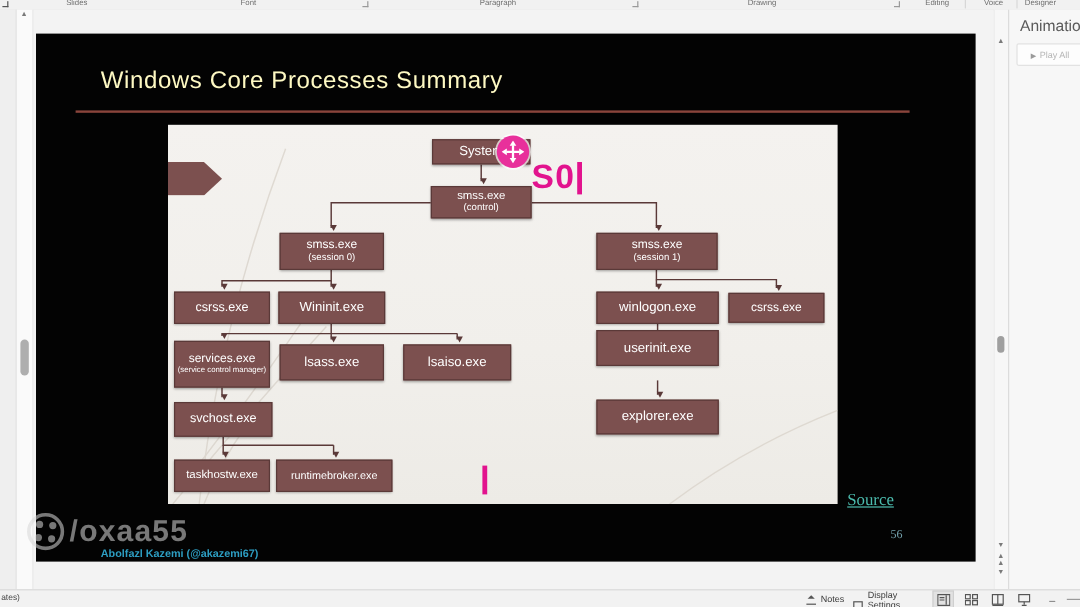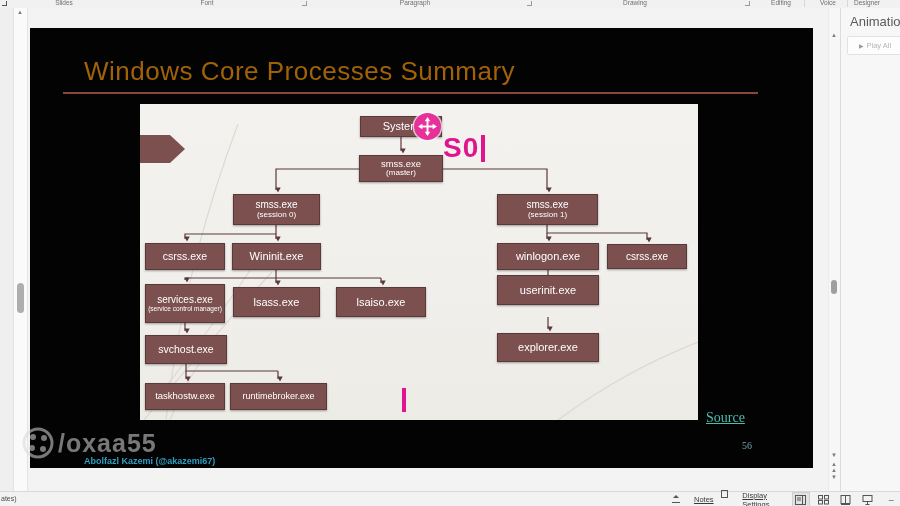--- a/index.html
+++ b/index.html
@@ -14,21 +14,21 @@
   .launcher{position:absolute;top:1px;width:4px;height:4px;border-right:1px solid #9a9a9a;border-bottom:1px solid #9a9a9a;}
   .rib-sep{position:absolute;top:0;width:1px;height:7px;background:#d7d7d7;}
   
   .left-rail{position:absolute;left:0;top:8px;width:13px;height:483px;background:#efefef;border-right:1px solid #e2e2e2;}
   .left-scroll-lane{position:absolute;left:14px;top:8px;width:13px;height:483px;background:#fafafa;border-right:1px solid #e4e4e4;}
   .tiny-arrow{position:absolute;font-size:6px;color:#7a7a7a;line-height:6px;}
   .left-thumb{position:absolute;left:17px;top:283px;width:7px;height:30px;background:#aeaeae;border-radius:4px;}
   
   .canvas{position:absolute;left:28px;top:8px;width:800px;height:483px;background:#f3f3f3;}
   .slide{position:absolute;left:2px;top:20px;width:783px;height:440px;background:#030303;}
-  .slide-title{position:absolute;left:54px;top:28px;font-size:26px;letter-spacing:.5px;color:#a16207;white-space:nowrap;}
+  .slide-title{position:absolute;left:54px;top:28px;font-size:20px;letter-spacing:.5px;color:#fef9c3;white-space:nowrap;}
   .title-rule{position:absolute;left:33px;top:64px;width:695px;height:2px;background:#8a453c;}
   .src-link{position:absolute;left:676px;top:382px;font-family:"Liberation Serif",serif;font-size:14px;color:#4cbcae;text-decoration:underline;cursor:pointer;}
   .footer-author{position:absolute;left:54px;top:412px;font-size:9px;font-weight:bold;color:#2d9ec2;margin-top:16px;}
   .footer-num{position:absolute;left:712px;top:412px;font-family:"Liberation Serif",serif;font-size:10px;color:#74a2ad;}
   
   .diagram{position:absolute;left:110px;top:76px;width:558px;height:316px;background:linear-gradient(180deg,#f4f2ef 0%,#f1efeb 60%,#edebe6 100%);overflow:hidden;}
   .deco,.connectors{position:absolute;left:0;top:0;}
   .node{position:absolute;background:#7c504f;border:1px solid #5a3938;color:#ffffff;
         display:flex;flex-direction:column;align-items:center;justify-content:center;
         text-align:center;box-shadow:0 1px 2px rgba(0,0,0,.35);line-height:1.12;box-sizing:border-box;}
@@ -52,21 +52,21 @@
   .right-panel{position:absolute;left:840px;top:8px;width:60px;height:483px;background:#f7f7f7;border-left:1px solid #dcdcdc;}
   .panel-title{position:absolute;left:9px;top:6px;font-size:13px;color:#5a5a5a;white-space:nowrap;}
   .play-all-btn{position:absolute;left:6px;top:28px;width:54px;height:17px;background:#fdfdfd;border:1px solid #e2e2e2;border-radius:2px;
                 display:flex;align-items:center;justify-content:center;gap:3px;cursor:pointer;}
   .play-tri{font-size:6px;color:#9a9a9a;}
   .play-lbl{font-size:7.5px;color:#b5b5b5;white-space:nowrap;}
   
   .status-bar{position:absolute;left:0;top:491px;width:900px;height:15px;background:#f2f2f2;border-top:1px solid #d9d9d9;}
   .lang-partial{position:absolute;left:1px;top:3px;font-size:7px;color:#4a4a4a;}
   .sb-right{position:absolute;left:672px;top:0;height:15px;display:flex;align-items:center;gap:7px;}
-  .sb-item{display:flex;align-items:flex-start;gap:14px;font-size:7.5px;color:#3a3a3a;cursor:pointer;text-decoration:underline;}
+  .sb-item{display:flex;align-items:flex-end;gap:4px;font-size:7.5px;color:#3a3a3a;cursor:pointer;}
   .notes-icon{width:8px;height:7px;border-bottom:1px solid #555;position:relative;}
   .notes-icon:before{content:"";position:absolute;left:1px;top:0;border-left:3px solid transparent;border-right:3px solid transparent;border-bottom:3px solid #555;}
   .disp-icon{width:9px;height:6px;border:1px solid #555;position:relative;margin-top:-1px;}
   .disp-icon:after{content:"";position:absolute;left:2px;top:6px;width:4px;height:1px;background:#555;}
   .view-btns{display:flex;align-items:center;gap:6px;margin-left:8px;}
   .view-btn{width:16px;height:13px;display:flex;align-items:center;justify-content:center;cursor:pointer;}
   .view-btn.sel{background:#e2e2e2;border:1px solid #cfcfcf;}
   .zoom-minus{font-size:9px;color:#555;margin-left:6px;cursor:pointer;}
   .zoom-track{width:14px;height:1px;background:#9a9a9a;margin-left:3px;}
   svg{display:block;}
@@ -141,21 +141,21 @@
         </g>
       </svg>
 
       <div class="pentagon"></div>
 
       <div class="node" style="left:220px;top:12px;width:82px;height:21px;font-size:11px;">
         <span>System</span>
       </div>
       <div class="node" style="left:219px;top:51px;width:84px;height:27px;font-size:9.5px;">
         <span>smss.exe</span>
-        <span class="sub">(master)</span>
+        <span class="sub">(control)</span>
       </div>
       <div class="node" style="left:93px;top:90px;width:87px;height:31px;font-size:10px;">
         <span>smss.exe</span>
         <span class="sub">(session 0)</span>
       </div>
       <div class="node" style="left:357px;top:90px;width:101px;height:31px;font-size:10px;">
         <span>smss.exe</span>
         <span class="sub">(session 1)</span>
       </div>
       <div class="node" style="left:5px;top:139px;width:80px;height:27px;font-size:10.5px;">

